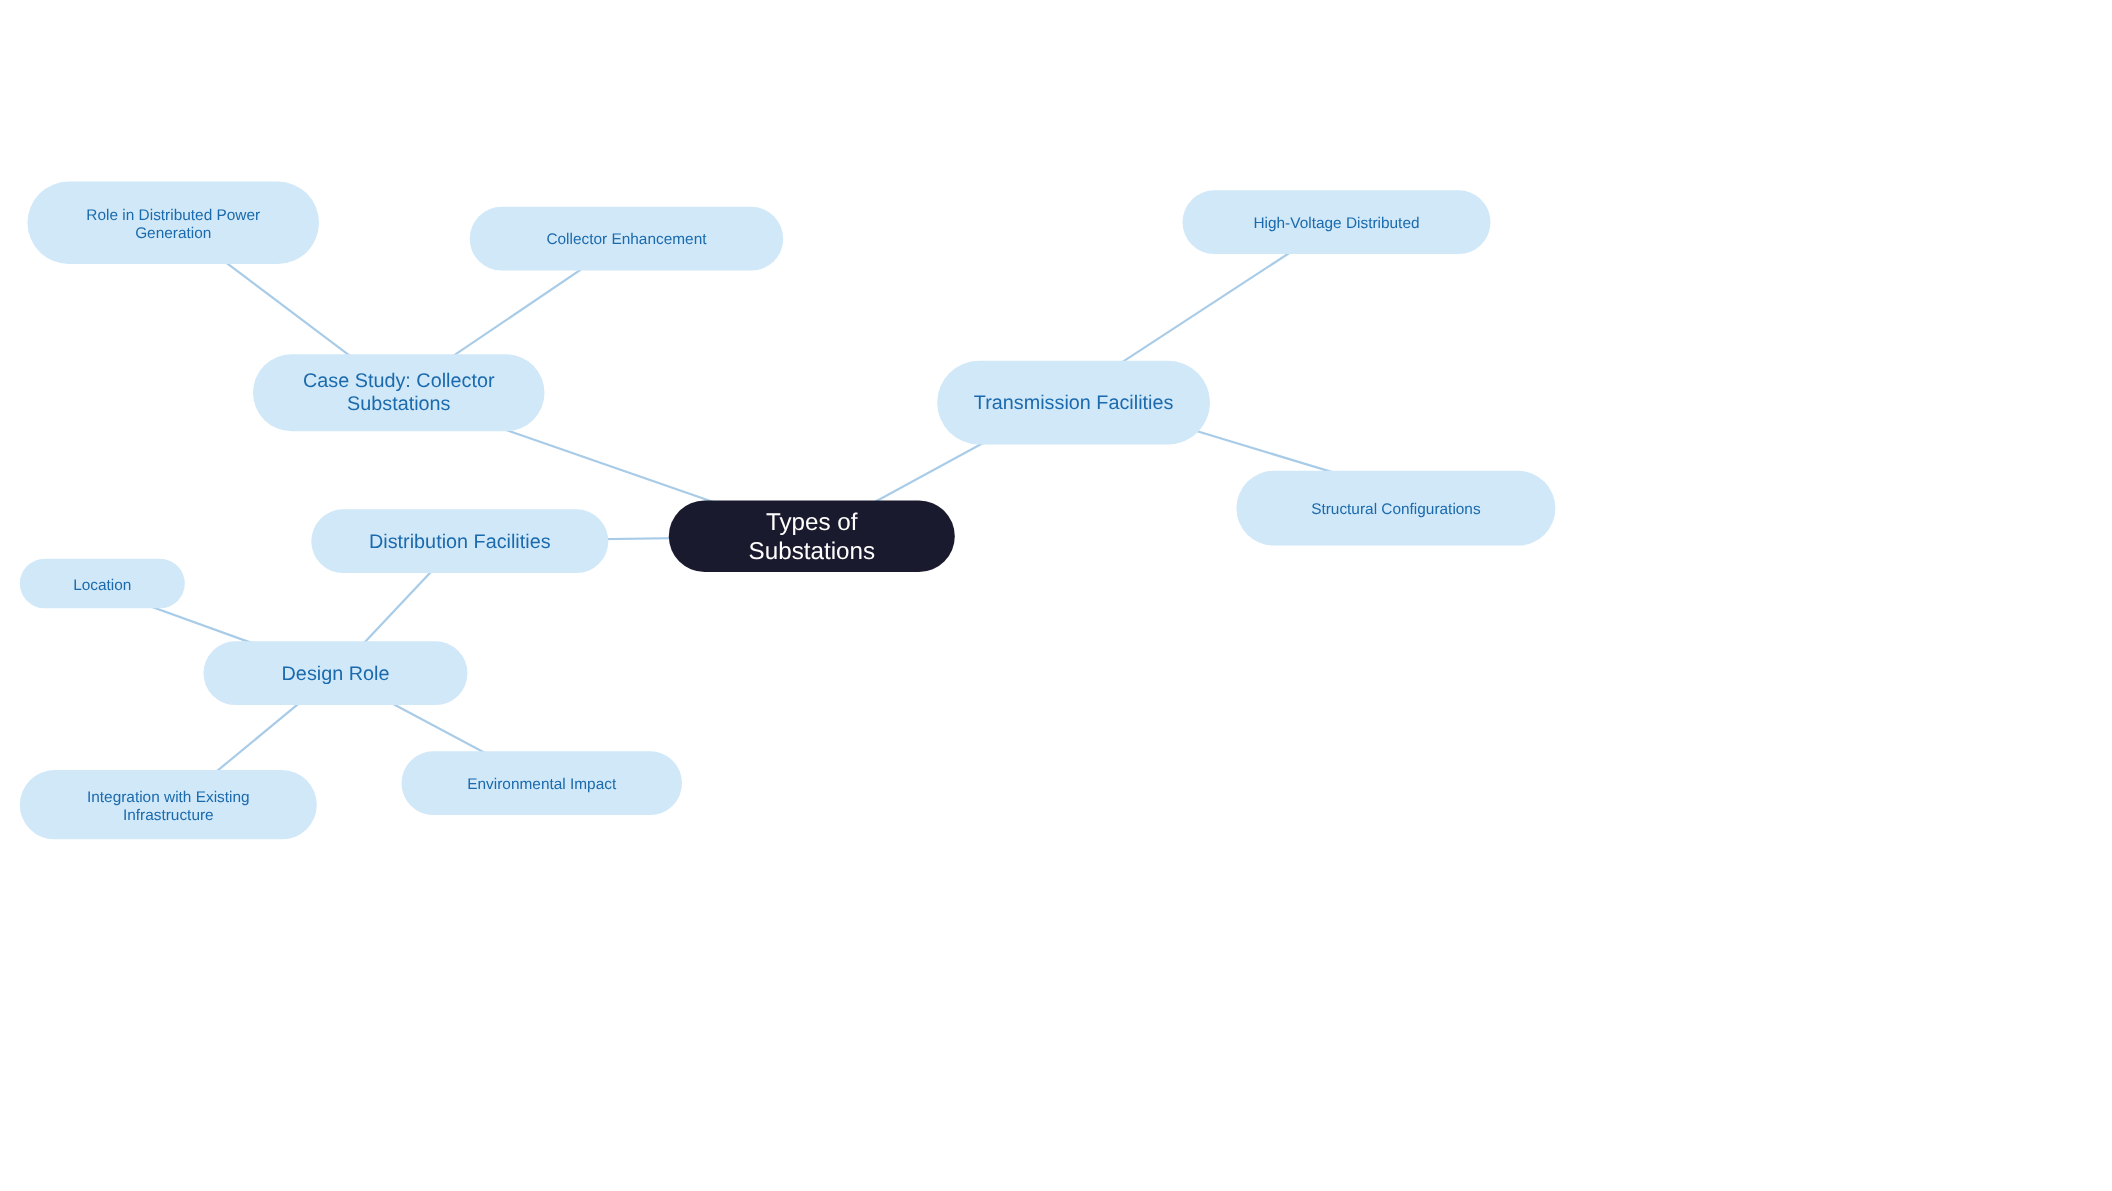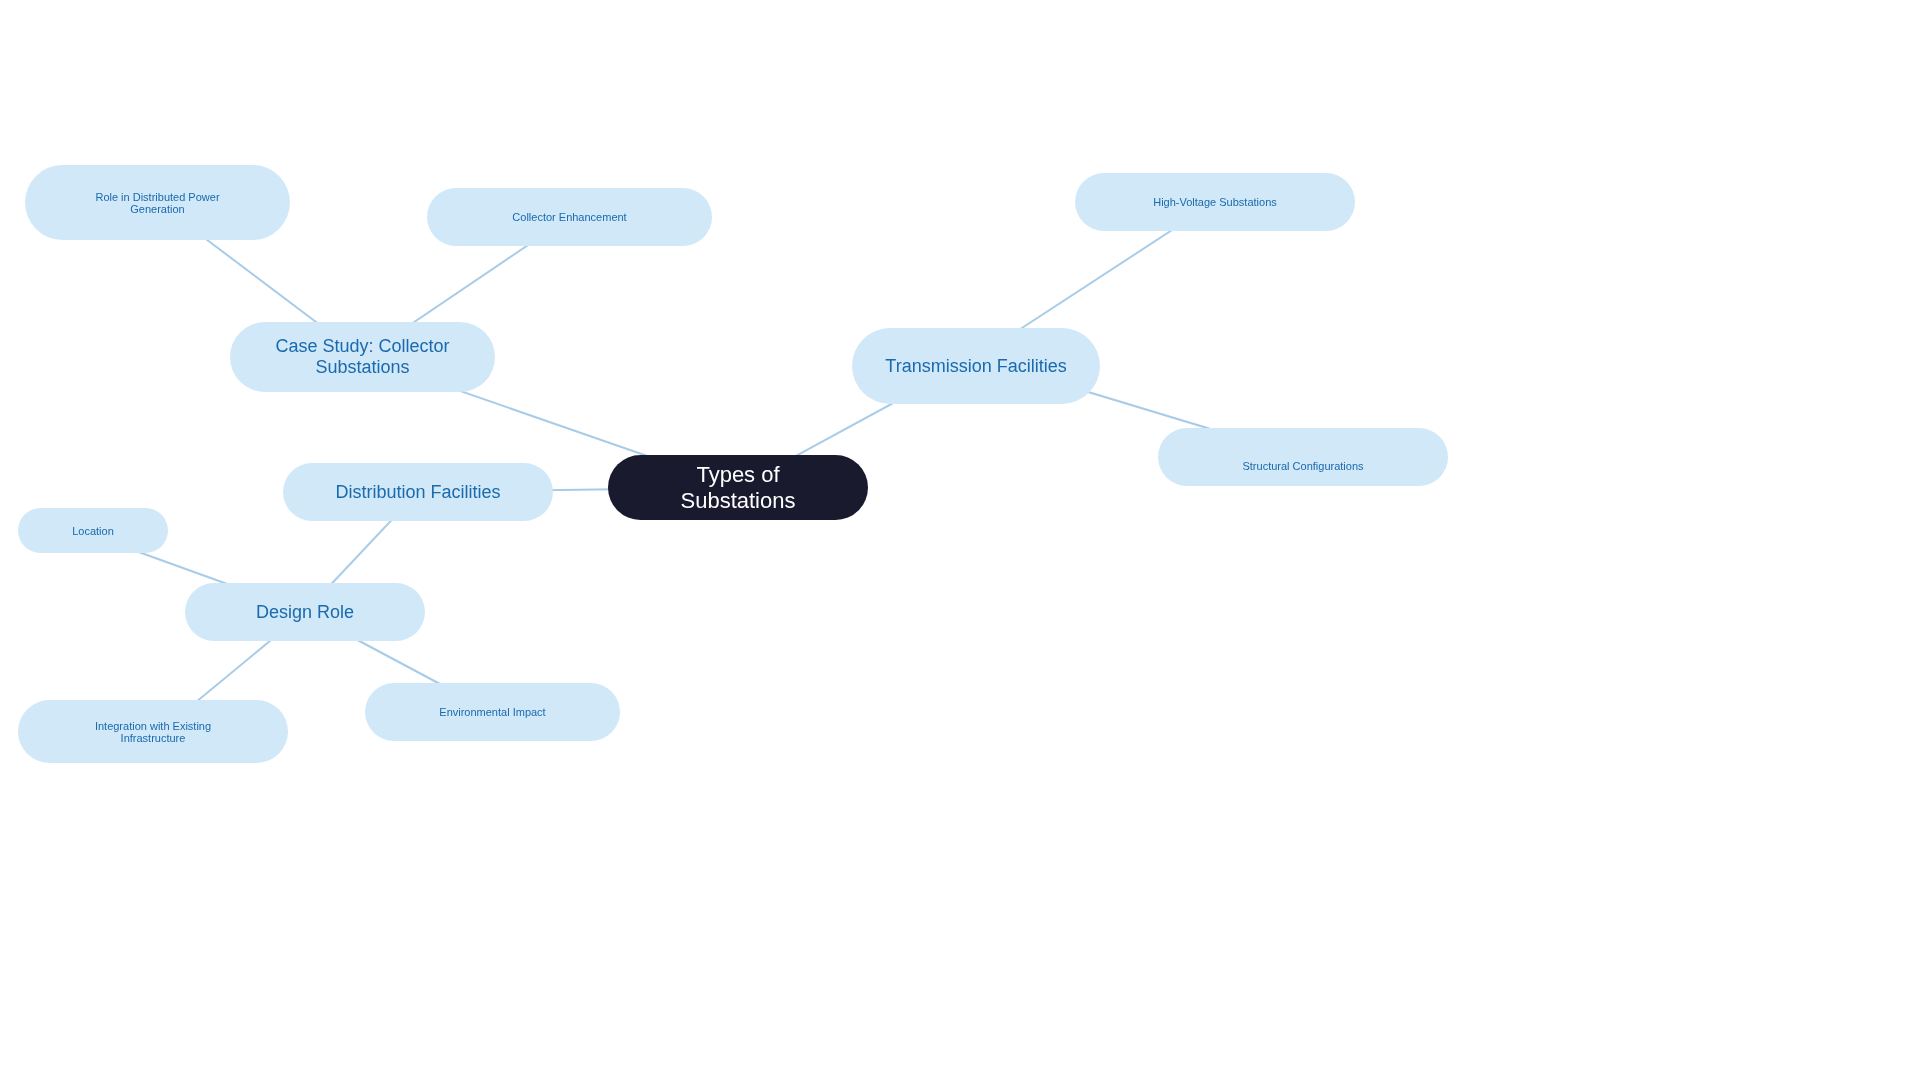--- a/index.html
+++ b/index.html
@@ -45,21 +45,21 @@
       color: #1a6aad;
       font-size: 18px;
       font-weight: 500;
       padding: 16px 28px;
       border-radius: 50px;
     }
 
     .node-leaf {
       background: #d0e8f8;
       color: #1a6aad;
-      font-size: 11px;
+      font-size: 14px;
       font-weight: 400;
       padding: 14px 24px;
       border-radius: 50px;
     }
   </style>
 </head>
 <body>
 
 <svg id="connections">
     <line x1="738" y1="487.5" x2="976" y2="358" stroke="#a8cce8" stroke-width="2"></line>
@@ -77,24 +77,24 @@
 
 <div class="node node-center" id="node-center" style="left: 608px; top: 455px; width: 260px; height: 65px;">
   <span>Types of Substations</span>
 </div>
 
 <div class="node node-branch" id="node-transmission" style="left: 852px; top: 328px; width: 248px; height: 76px;">
   <span>Transmission Facilities</span>
 </div>
 
 <div class="node node-leaf" id="node-high_voltage" style="left: 1075px; top: 173px; width: 280px; height: 58px;">
-  <span>High-Voltage Substations</span>
+  <span>High-Voltage Distributed</span>
 </div>
 
-<div class="node node-leaf" id="node-structural" style="left: 1158px; top: 428px; width: 290px; height: 58px; align-items: flex-end;">
+<div class="node node-leaf" id="node-structural" style="left: 1124px; top: 428px; width: 290px; height: 68px;">
   <span>Structural Configurations</span>
 </div>
 
 <div class="node node-branch" id="node-case_study" style="left: 230px; top: 322px; width: 265px; height: 70px;">
   <span style="white-space: pre-line;">Case Study: Collector
 Substations</span>
 </div>
 
 <div class="node node-leaf" id="node-efficiency" style="left: 427px; top: 188px; width: 285px; height: 58px;">
   <span>Collector Enhancement</span>

